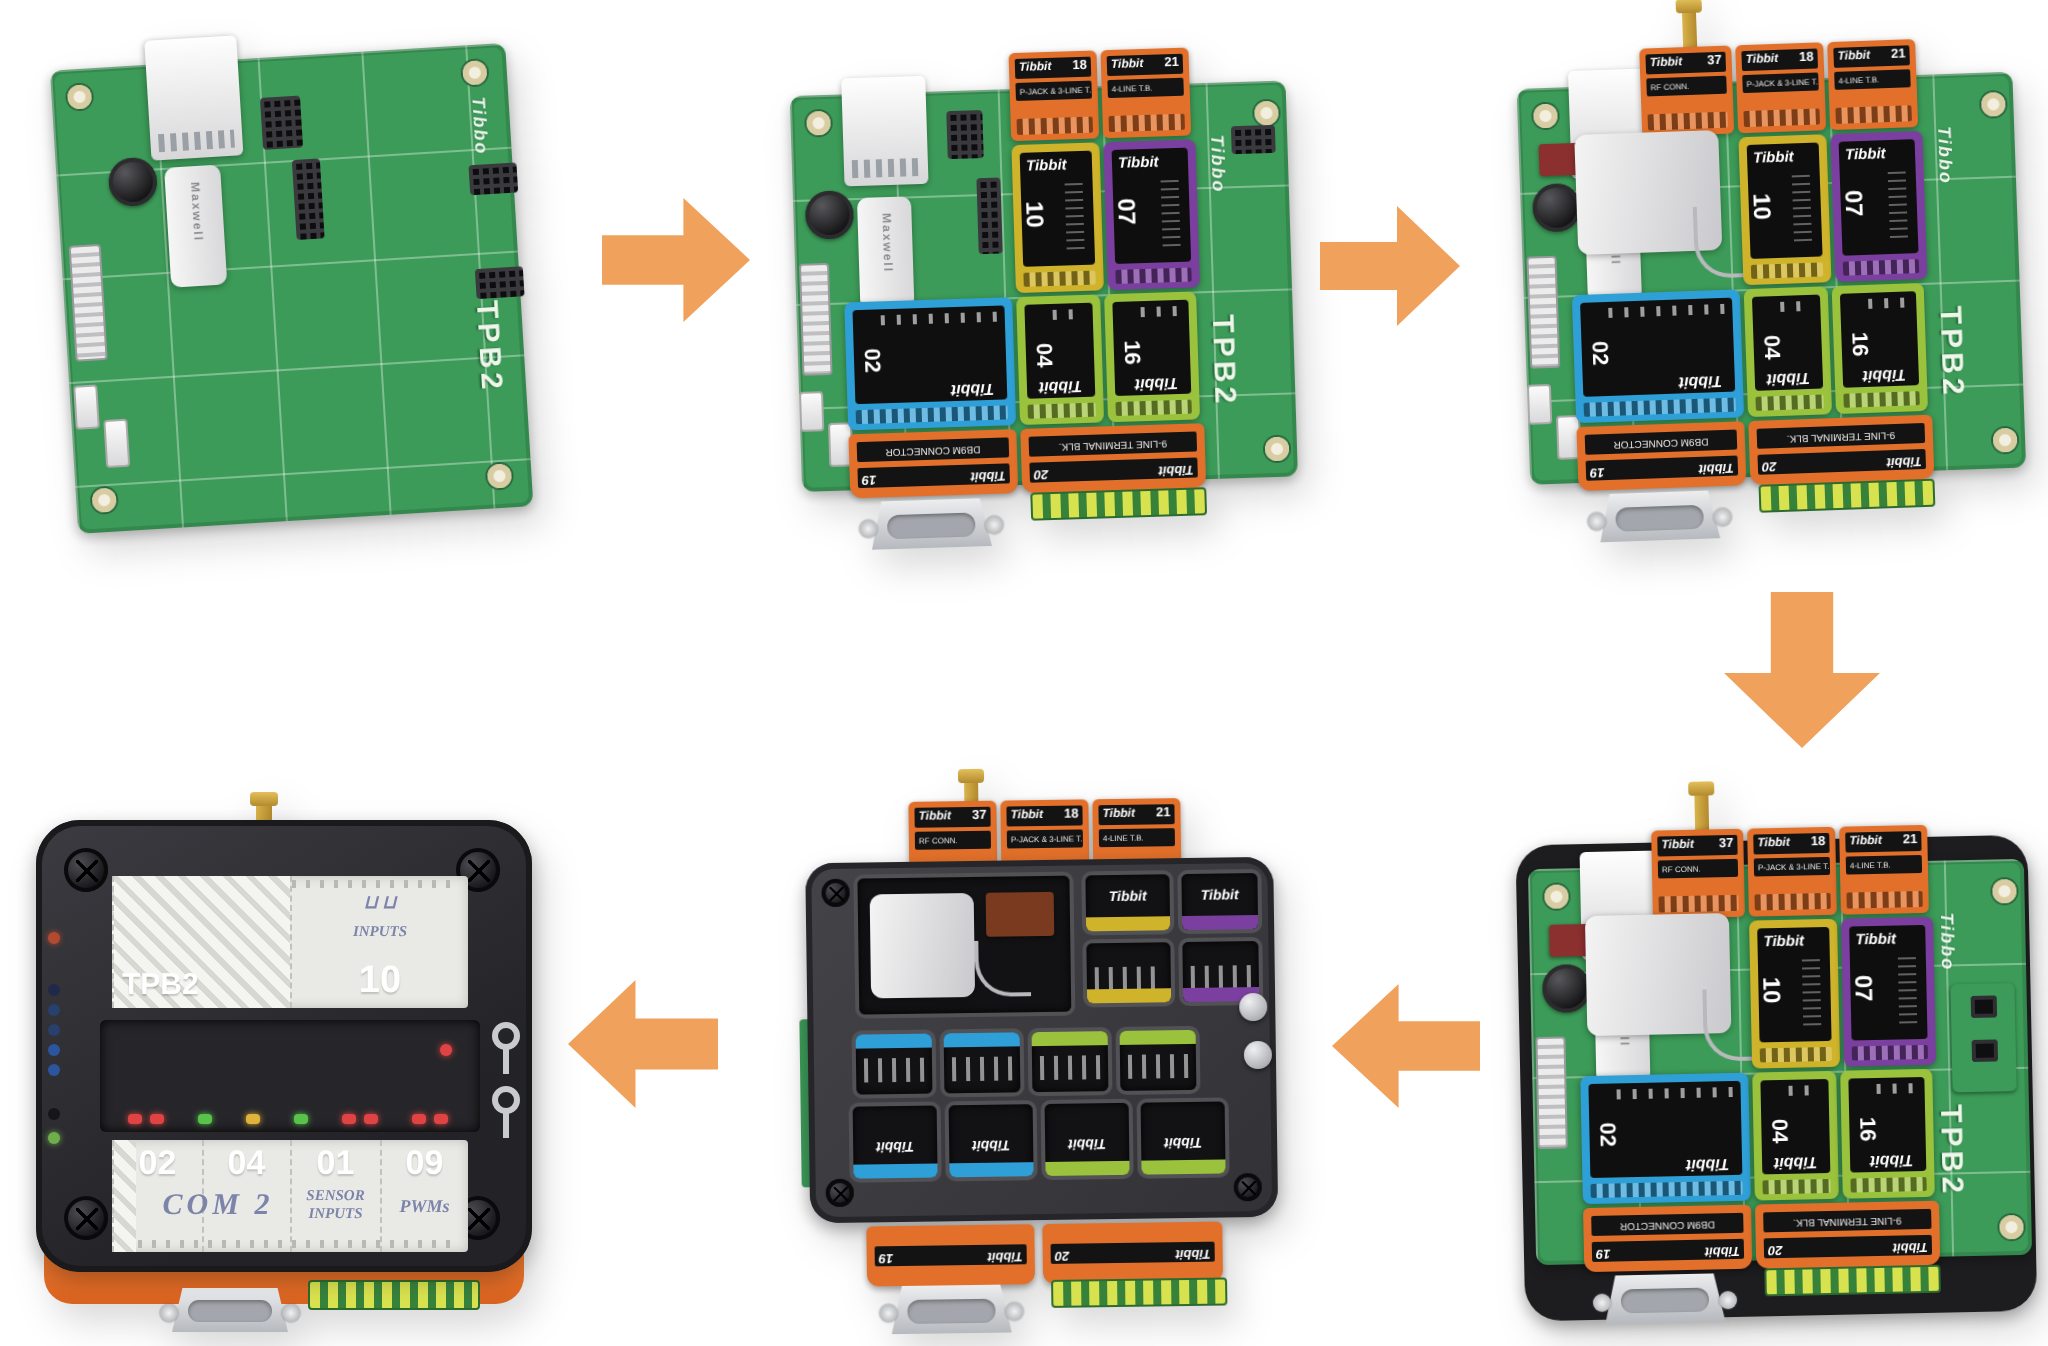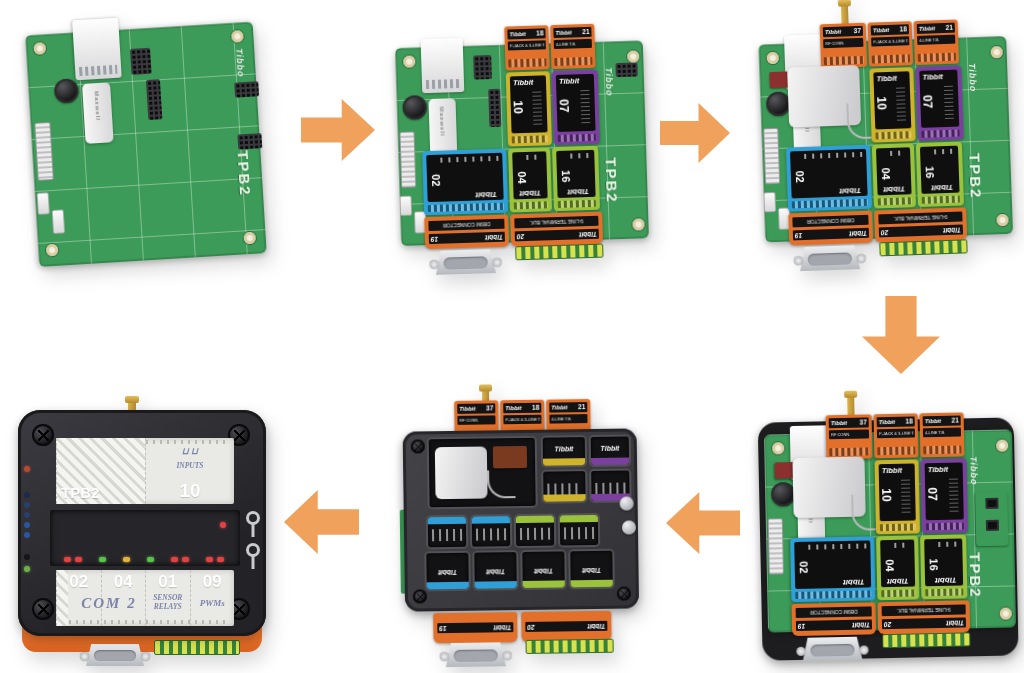--- a/index.html
+++ b/index.html
@@ -708,21 +708,21 @@
           <div class="ticks" style="bottom:2px"></div>
           <div class="abs hatch" style="left:0;top:0;bottom:0;width:12px"></div>
           <div class="cell">
             <span class="bignum" style="top:3px;font-size:17px">02</span>
           </div>
           <div class="cell">
             <span class="bignum" style="top:3px;font-size:17px">04</span>
           </div>
           <div class="cell">
             <span class="bignum" style="top:3px;font-size:17px">01</span>
-            <span class="hw" style="top:24px">SENSOR RELAYS</span>
+            <span class="hw" style="top:24px">SENSOR INPUTS</span>
           </div>
           <div class="cell">
             <span class="bignum" style="top:3px;font-size:17px">09</span>
             <span class="hw" style="top:28px;font-size:9px">PWMs</span>
           </div>
           <span class="hwbig" style="left:10px;top:26px;width:86px">COM 2</span>
         </div>
 
         <span class="dotled" style="left:6px;top:56px;background:#b24a32;box-shadow:0 0 3px #b24a32"></span>
         <span class="dotled" style="left:6px;top:82px;background:#1f2a4a"></span>

